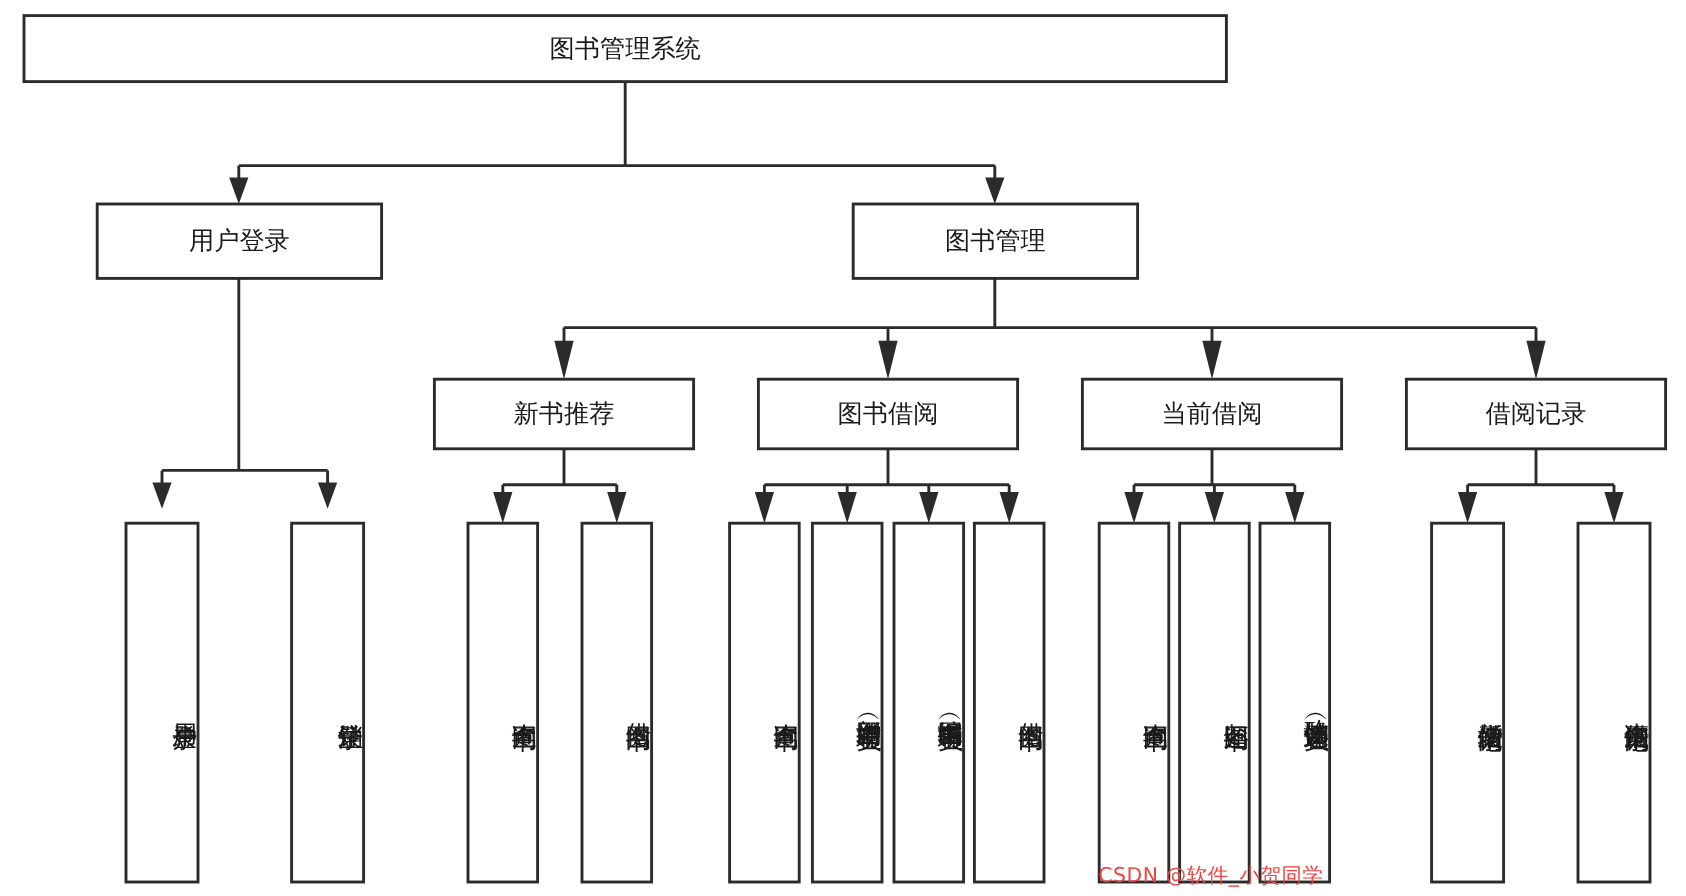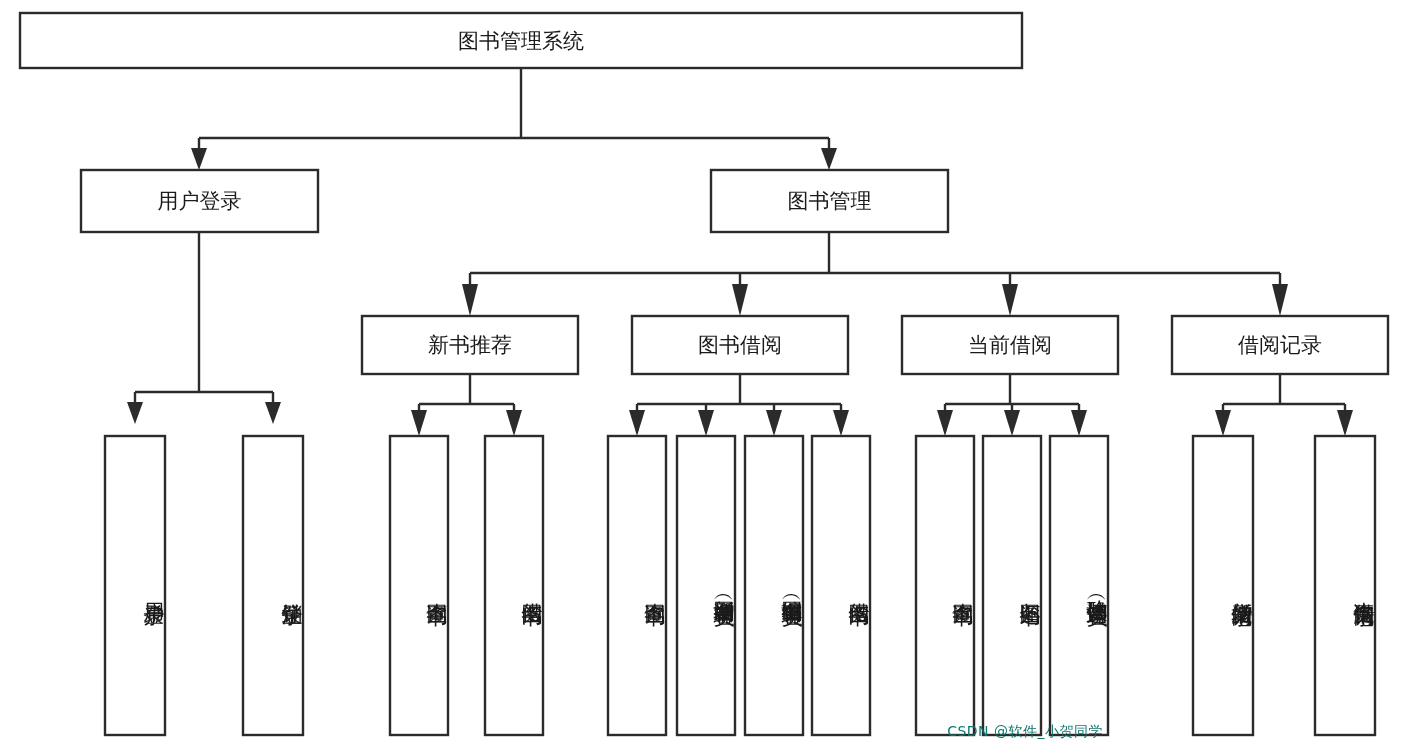--- a/index.html
+++ b/index.html
@@ -66,22 +66,22 @@
     letter-spacing: 1px;
     white-space: nowrap;
     padding-top: 4px;
     box-sizing: border-box;
   }
   #watermark {
     position: absolute;
     right: 10px;
     bottom: 6px;
     font-family: "DejaVu Sans", "Liberation Sans", sans-serif;
-    font-size: 14px;
-    color: #0f766e;
+    font-size: 17px;
+    color: #ef4444;
     letter-spacing: 0.5px;
     user-select: none;
     white-space: nowrap;
   }
 </style>
 </head>
 <body>
 
 <div id="diagram-root">
 

